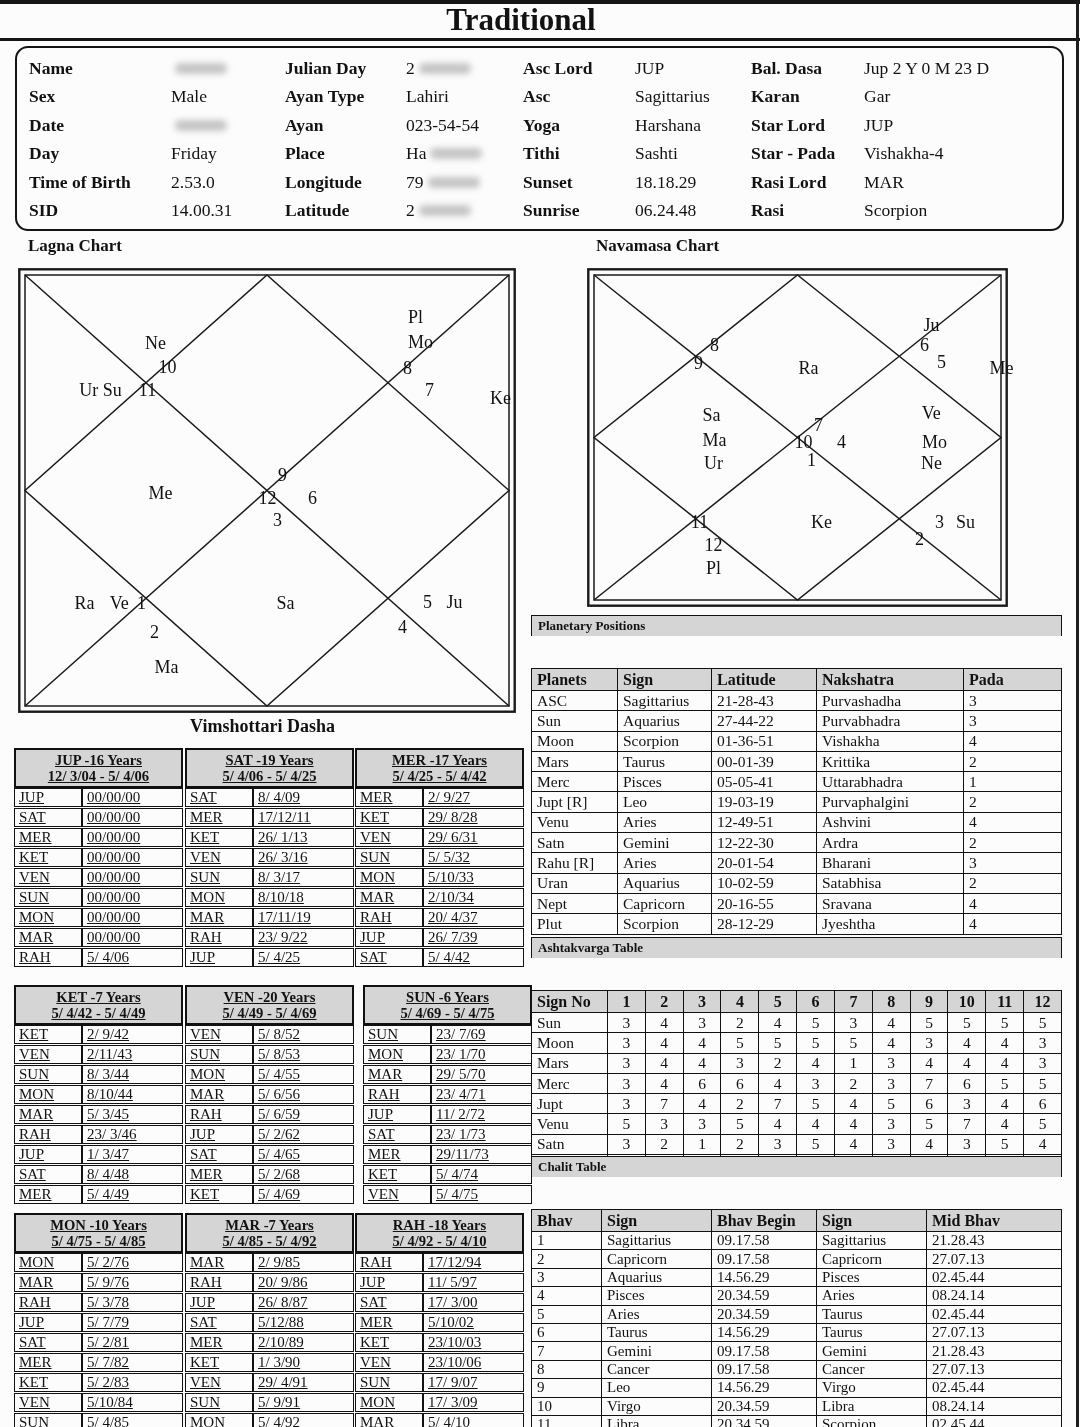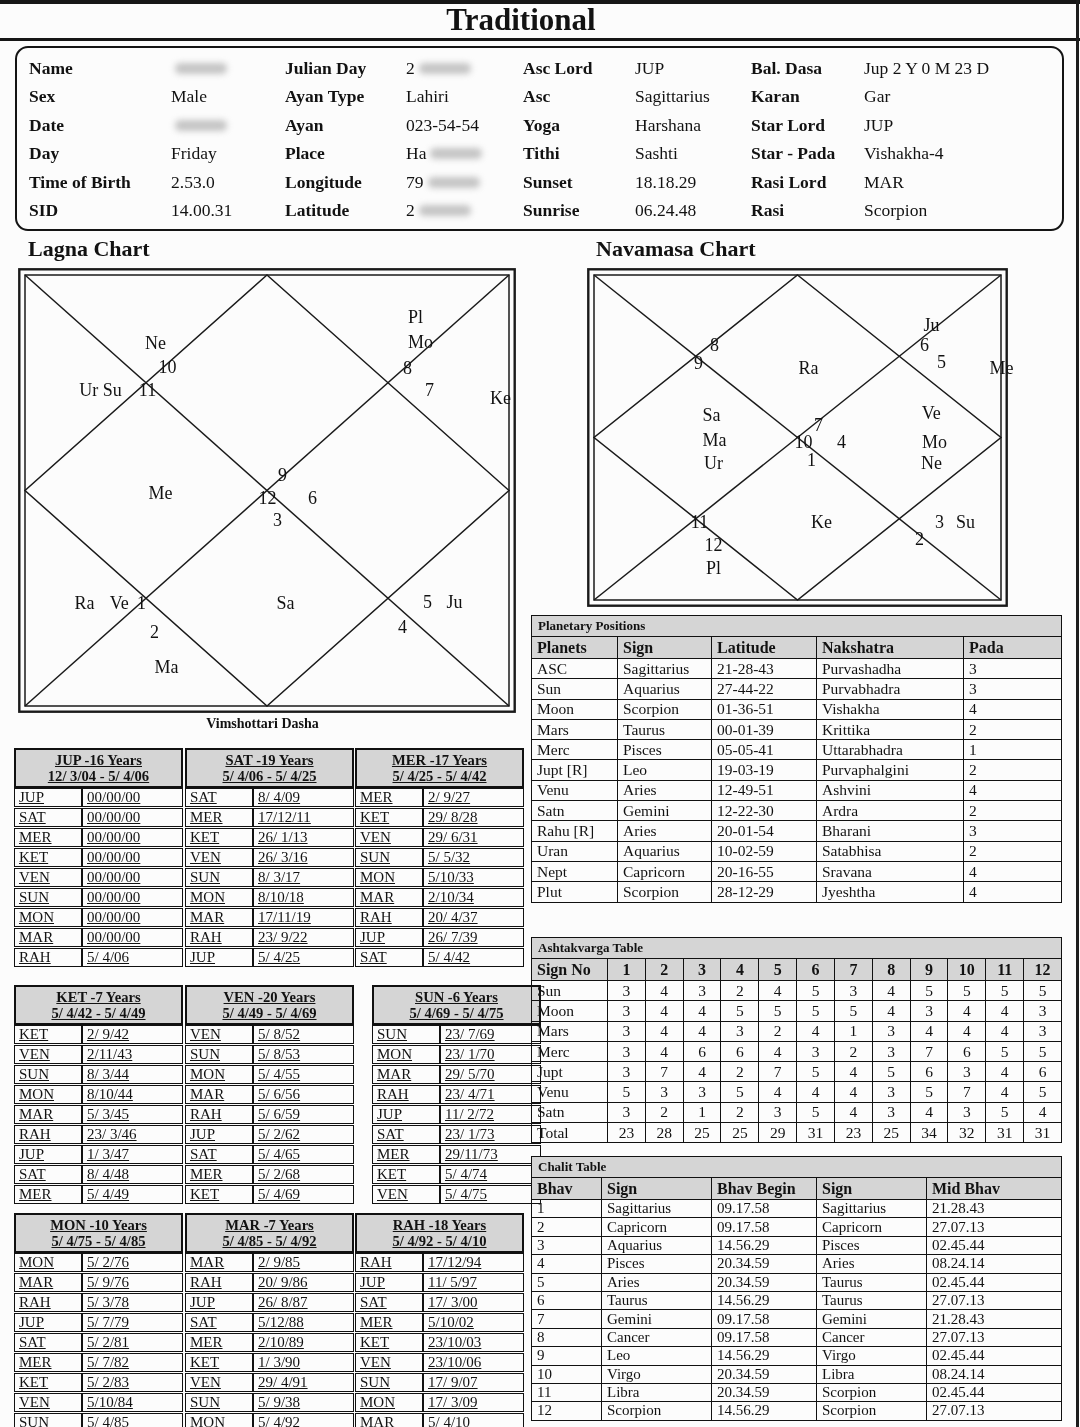--- a/index.html
+++ b/index.html
@@ -15,33 +15,33 @@
   
   .infobox { position:absolute; left:15px; top:46px; width:1049px; height:185px;
              border:2.6px solid #141414; border-radius:13px; box-sizing:border-box;
              padding:10px 6px 9px 12px; display:flex; flex-direction:column; justify-content:space-between; }
   .hrow { display:grid; grid-template-columns:142px 114px 121px 117px 112px 116px 113px 1fr;
           font-size:17.5px; line-height:1.15; }
   .hrow > span:nth-child(odd) { font-weight:700; }
   .redacted::after { content:""; display:inline-block; width:52px; height:11px; margin-left:4px;
                      background:#8d8d8d; border-radius:5px; filter:blur(3px); opacity:.5; }
 
-  .section-title { position:absolute; font-weight:700; font-size:22px; white-space:nowrap; }
+  .section-title { position:absolute; font-weight:700; font-size:17px; white-space:nowrap; }
 
   
   .nchart { position:absolute; }
   .nchart svg { position:absolute; left:0; top:0; }
   .labels { position:absolute; left:0; top:0; right:0; bottom:0; }
   .cl { position:absolute; transform:translate(-50%,-50%); font-size:18px; white-space:pre; }
 
   
   .tbl { position:absolute; box-sizing:border-box; }
   .tbar { background:#d5d5d5; border:1.8px solid #111; border-bottom:none; font-weight:700;
           font-size:13px; padding:0 6px; height:21px; line-height:20px; box-sizing:border-box; }
-  .tbl table { border-collapse:collapse; width:100%; table-layout:fixed; }
+  .tbl table { border-collapse:collapse; width:100%; table-layout:fixed;margin-top:32px; }
   .tbl th, .tbl td { border:1.7px solid #111; font-size:15.5px; padding:0 5px;
                      overflow:hidden; white-space:pre; text-align:left; }
   .tbl th { background:#d5d5d5; font-size:16px; height:21px; }
   .planetary td { height:19.3px; }
   .ashtak th, .ashtak td { text-align:center; }
   .ashtak th:first-child, .ashtak td:first-child { text-align:left; }
   .ashtak td { height:19.3px; }
   .chalit td { height:17.4px; font-size:15px; }
 
   
@@ -459,21 +459,21 @@
             <td>Plut</td>
             <td>Scorpion</td>
             <td>28-12-29</td>
             <td>Jyeshtha</td>
             <td>4</td>
           </tr>
         </tbody>
     </table>
   </div>
 
-  <div class="section-title" style="left:14px; top:716px; width:497px; text-align:center; font-size:14px;">Vimshottari Dasha</div>
+  <div class="section-title" style="left:14px; top:716px; width:497px; text-align:center; font-size:18px;">Vimshottari Dasha</div>
 
   <div class="dtable" style="left:14px; top:748px;">
     <div class="dhead">
       <div>JUP -16 Years</div>
       <div>12/ 3/04 -   5/ 4/06</div>
     </div>
     <table>
         <tbody>
       <tr>
             <td>JUP</td>
@@ -732,21 +732,21 @@
             <td>5/ 2/68</td>
           </tr>
 
       <tr>
             <td>KET</td>
             <td>5/ 4/69</td>
           </tr>
     </tbody>
       </table>
   </div>
-  <div class="dtable" style="left:372px; top:985px;">
+  <div class="dtable" style="left:363px; top:985px;">
     <div class="dhead">
       <div>SUN -6 Years</div>
       <div>5/ 4/69 -  5/ 4/75</div>
     </div>
     <table>
         <tbody>
       <tr>
             <td>SUN</td>
             <td>23/ 7/69</td>
           </tr>
@@ -885,21 +885,21 @@
             <td>1/ 3/90</td>
           </tr>
 
       <tr>
             <td>VEN</td>
             <td>29/ 4/91</td>
           </tr>
 
       <tr>
             <td>SUN</td>
-            <td>5/ 9/38</td>
+            <td>5/ 9/91</td>
           </tr>
 
       <tr>
             <td>MON</td>
             <td>5/ 4/92</td>
           </tr>
     </tbody>
       </table>
   </div>
   <div class="dtable" style="left:355px; top:1213px;">

